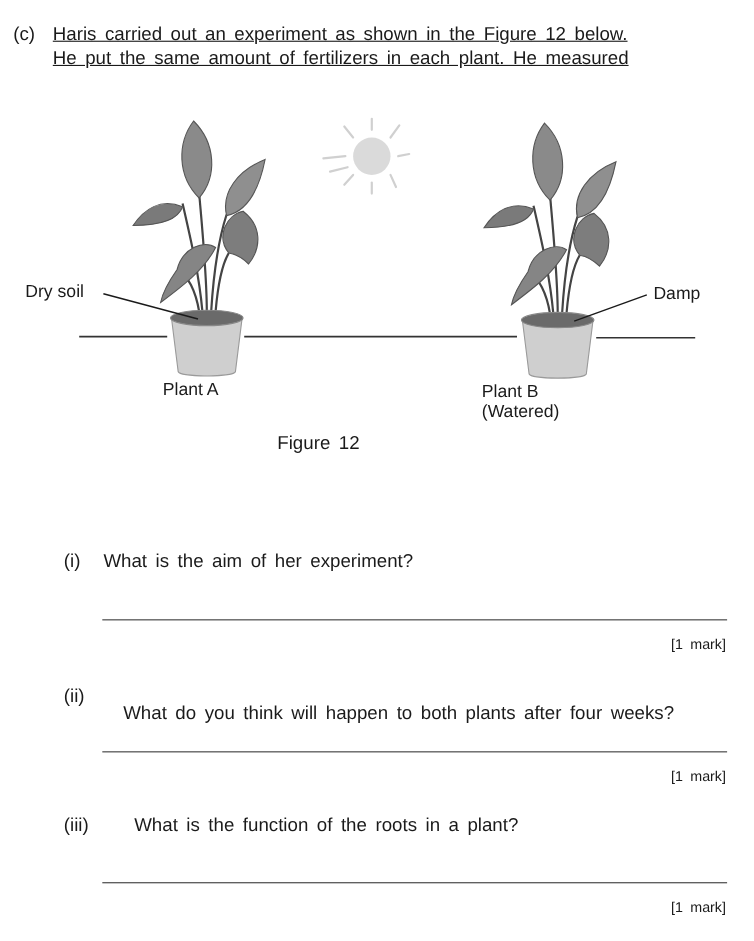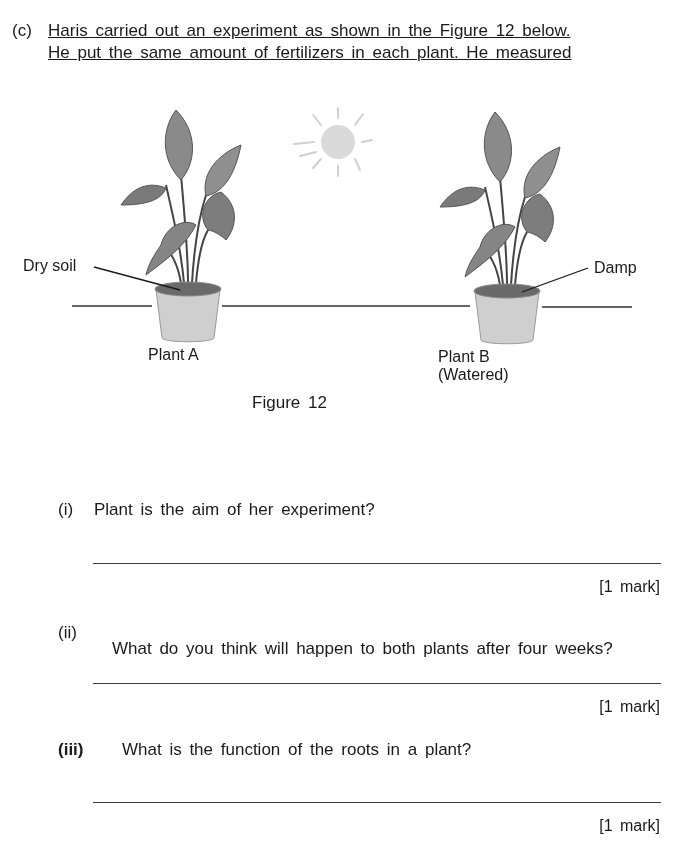--- a/index.html
+++ b/index.html
@@ -31,21 +31,21 @@
     }
 
     .q { position: absolute; left: 0; width: 685px; }
     .q .num { position: absolute; left: 58px; font-size: 17px; }
     .q .text { position: absolute; left: 94px; font-size: 17px; word-spacing: 3px; white-space: nowrap; }
     .q .answer-line {
       position: absolute; left: 93px; width: 568px; height: 0;
       border-top: 1.5px solid #3a3a3a;
       background: transparent;
     }
-    .q .marks { position: absolute; right: 25px; font-size: 16px; word-spacing: 3px; }
+    .q .marks { position: absolute; right: 25px; font-size: 13px; word-spacing: 3px; }
   </style>
 </head>
 <body>
 
 <div class="intro">
   <span class="lbl">(c)</span>
   <div class="txt">
     <span>Haris carried out an experiment as shown in the Figure 12 below.</span>
     <span>He put the same amount of fertilizers in each plant. He measured</span>
   </div>
@@ -112,30 +112,30 @@
   <span class="fig-label" style="left:23px; top:157px;">Dry soil</span>
   <span class="fig-label" style="left:594px; top:159px;">Damp</span>
   <span class="fig-label" style="left:148px; top:246px;">Plant A</span>
   <span class="fig-label" style="left:422px; top:248px;margin-left:16px;">Plant B (Watered)</span>
 </div>
 
 <div class="caption">Figure 12</div>
 
 <div class="q" style="top:500px;">
   <span class="num" style="top:0;">(i)</span>
-  <span class="text" style="top:0;">Plant is the aim of her experiment?</span>
+  <span class="text" style="top:0;">What is the aim of her experiment?</span>
   <div class="answer-line" style="top:63px;"></div>
   <span class="marks" style="top:78px;">[1 mark]</span>
 </div>
 
 <div class="q" style="top:623px;">
   <span class="num" style="top:0;">(ii)</span>
   <span class="text" style="top:16px;margin-left:18px;">What do you think will happen to both plants after four weeks?</span>
   <div class="answer-line" style="top:60px;"></div>
   <span class="marks" style="top:75px;">[1 mark]</span>
 </div>
 
 <div class="q" style="top:740px;">
-  <span class="num" style="top:0;font-weight:bold;">(iii)</span>
+  <span class="num" style="top:0;">(iii)</span>
   <span class="text" style="top:0;margin-left:28px;">What is the function of the roots in a plant?</span>
   <div class="answer-line" style="top:62px;"></div>
   <span class="marks" style="top:77px;">[1 mark]</span>
 </div>
 
 </body></html>

